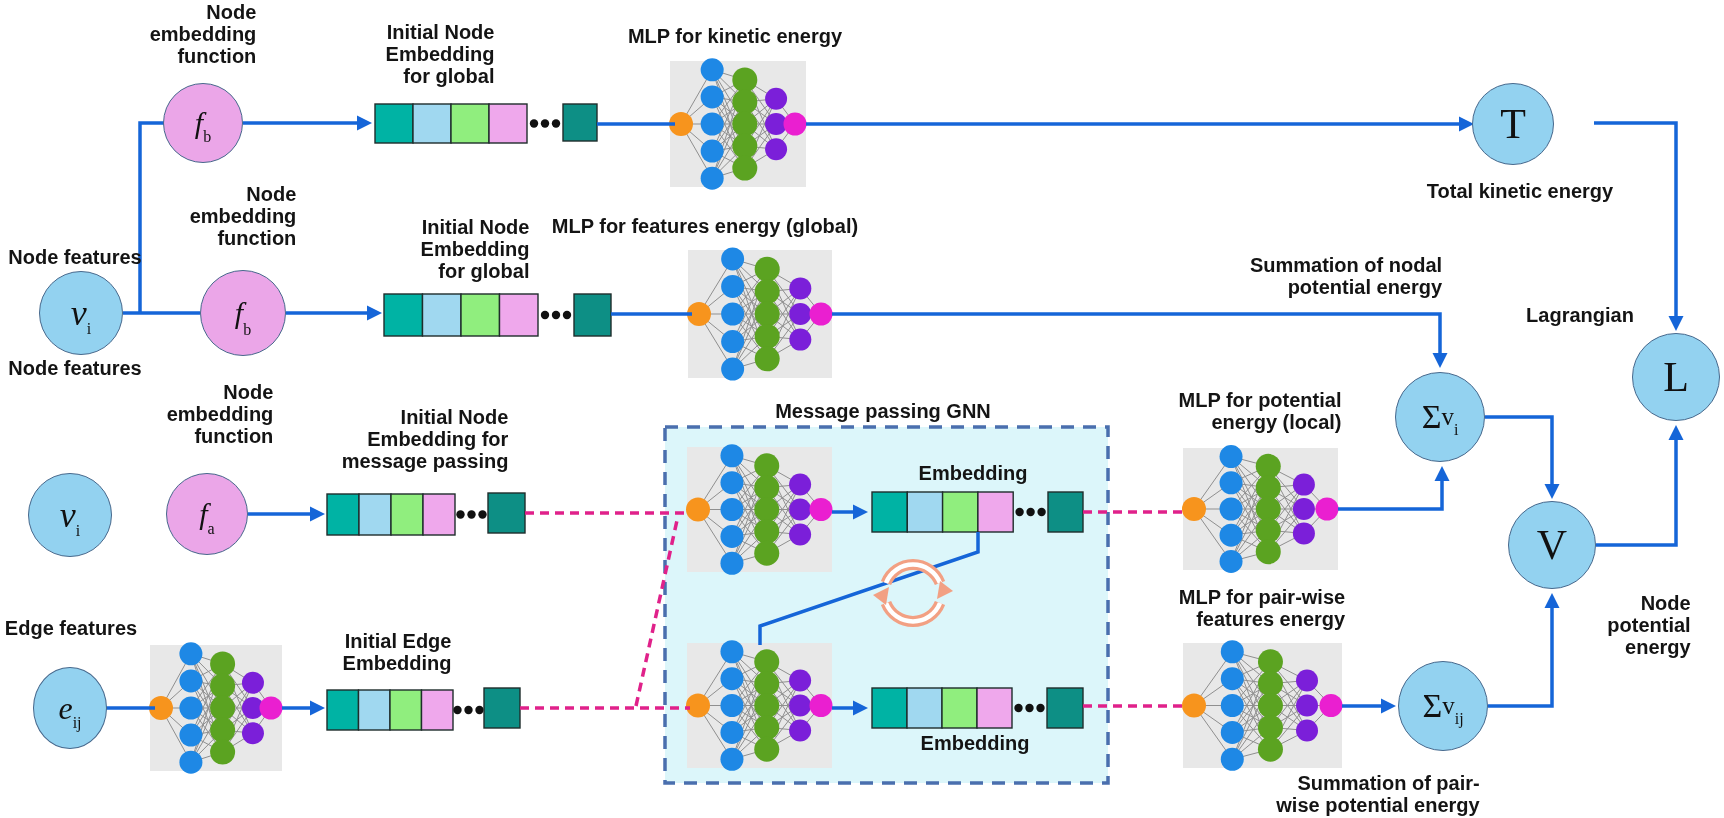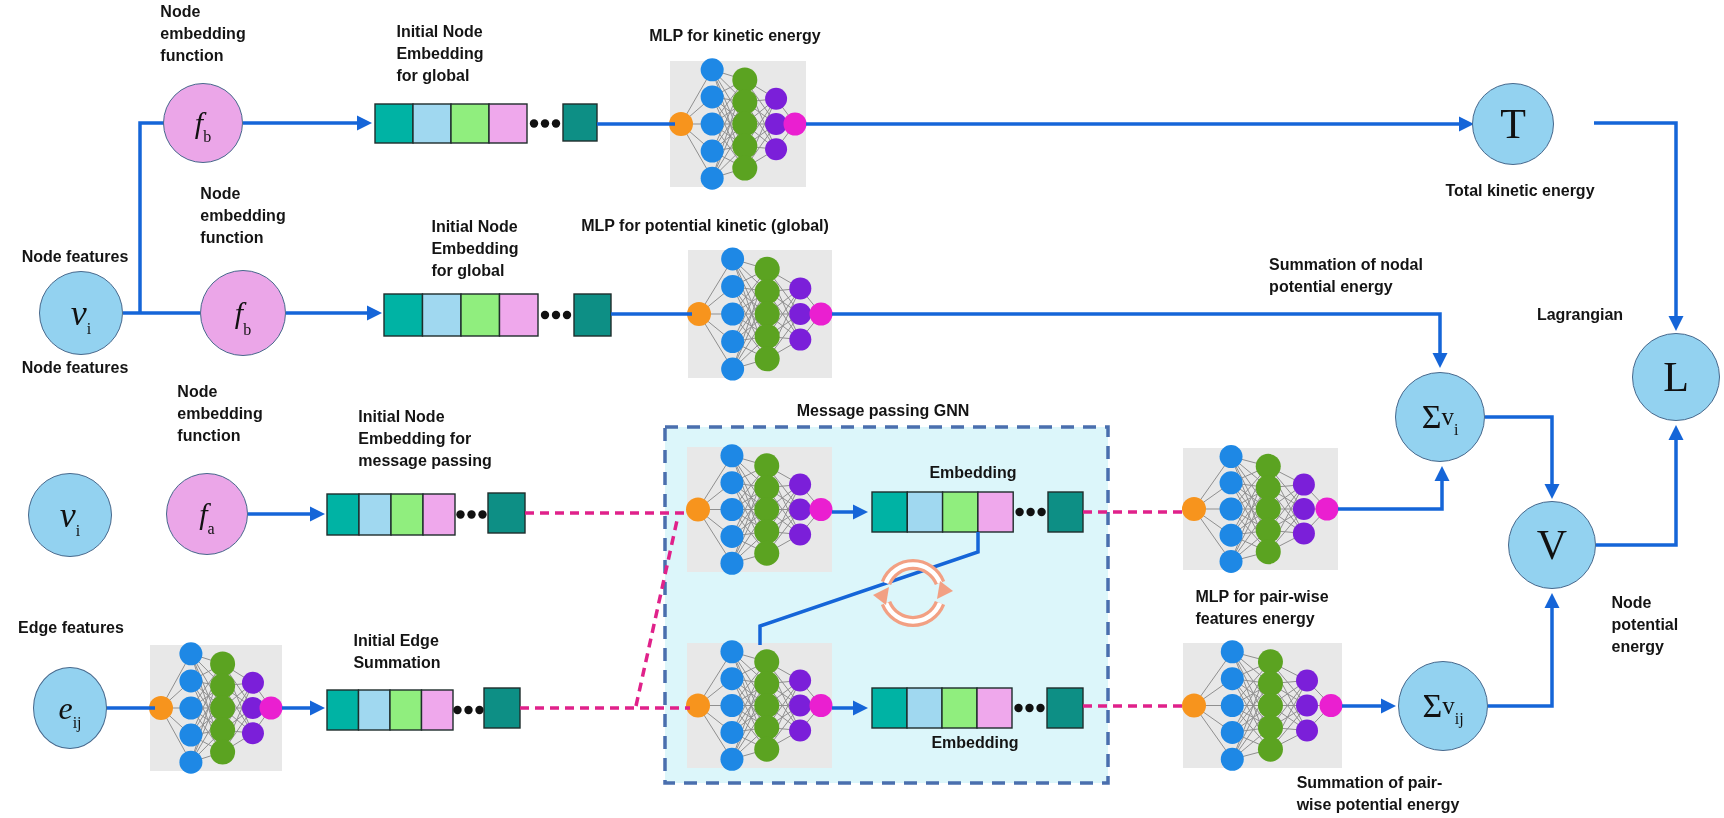--- a/index.html
+++ b/index.html
@@ -1,20 +1,20 @@
 <!DOCTYPE html>
 <html><head>
 <meta charset="utf-8">
 <style>
   html,body{margin:0;padding:0;background:#ffffff;}
   #canvas{position:relative;width:1724px;height:818px;background:#ffffff;overflow:hidden;
           font-family:"Liberation Sans",sans-serif;}
   #diagram-svg{position:absolute;left:0;top:0;}
-  .lbl{position:absolute;transform:translateX(-50%);text-align:left;font-weight:bold;
-       font-size:16px;line-height:22px;white-space:pre-line;color:#141414;}
+  .lbl{position:absolute;transform:translateX(-50%);text-align:right;font-weight:bold;
+       font-size:20px;line-height:22px;white-space:pre-line;color:#141414;}
   .circle{position:absolute;border-radius:50%;border:1.6px solid #47688c;
           display:flex;align-items:center;justify-content:center;box-sizing:border-box;}
   .c-blue{background:#93d2f0;}
   .c-pink{background:#eba6e8;}
   .glyph-it{font-family:"Liberation Serif",serif;font-style:italic;font-size:34px;color:#111;}
   .glyph-cap{font-family:"Liberation Serif",serif;font-size:42px;color:#111;}
   .glyph-sigma{font-family:"Liberation Serif",serif;font-size:34px;color:#111;}
   .glyph-var{font-family:"Liberation Serif",serif;font-size:25px;color:#111;}
   .circle sub{font-family:"Liberation Serif",serif;font-size:16px;color:#111;
               align-self:flex-end;margin-bottom:16px;}
@@ -654,38 +654,40 @@
 for global</div>
   <div class="lbl" style="left:735px;top:25px">MLP for kinetic energy</div>
 
   <div class="lbl" style="left:75px;top:246px">Node features</div>
   <div class="lbl" style="left:243px;top:183px">Node
 embedding
 function</div>
   <div class="lbl" style="left:475px;top:216px">Initial Node
 Embedding
 for global</div>
-  <div class="lbl" style="left:705px;top:215px">MLP for potential kinetic (global)</div>
+  <div class="lbl" style="left:705px;top:215px">MLP for features energy (global)</div>
 
   <div class="lbl" style="left:75px;top:357px">Node features</div>
   <div class="lbl" style="left:220px;top:381px">Node
 embedding
 function</div>
   <div class="lbl" style="left:425px;top:406px">Initial Node
 Embedding for
 message passing</div>
 
   <div class="lbl" style="left:71px;top:617px">Edge features</div>
   <div class="lbl" style="left:397px;top:630px">Initial Edge
-Summation</div>
+Embedding</div>
 
   <div class="lbl" style="left:883px;top:400px">Message passing GNN</div>
   <div class="lbl" style="left:973px;top:462px">Embedding</div>
   <div class="lbl" style="left:975px;top:732px">Embedding</div>
 
+  <div class="lbl" style="left:1260px;top:389px">MLP for potential
+energy (local)</div>
   <div class="lbl" style="left:1262px;top:586px">MLP for pair-wise
 features energy</div>
 
   <div class="lbl" style="left:1346px;top:254px">Summation of nodal
 potential energy</div>
   <div class="lbl" style="left:1520px;top:180px">Total kinetic energy</div>
   <div class="lbl" style="left:1580px;top:304px">Lagrangian</div>
   <div class="lbl" style="left:1649px;top:592px">Node potential
 energy</div>
   <div class="lbl" style="left:1378px;top:772px">Summation of pair-

